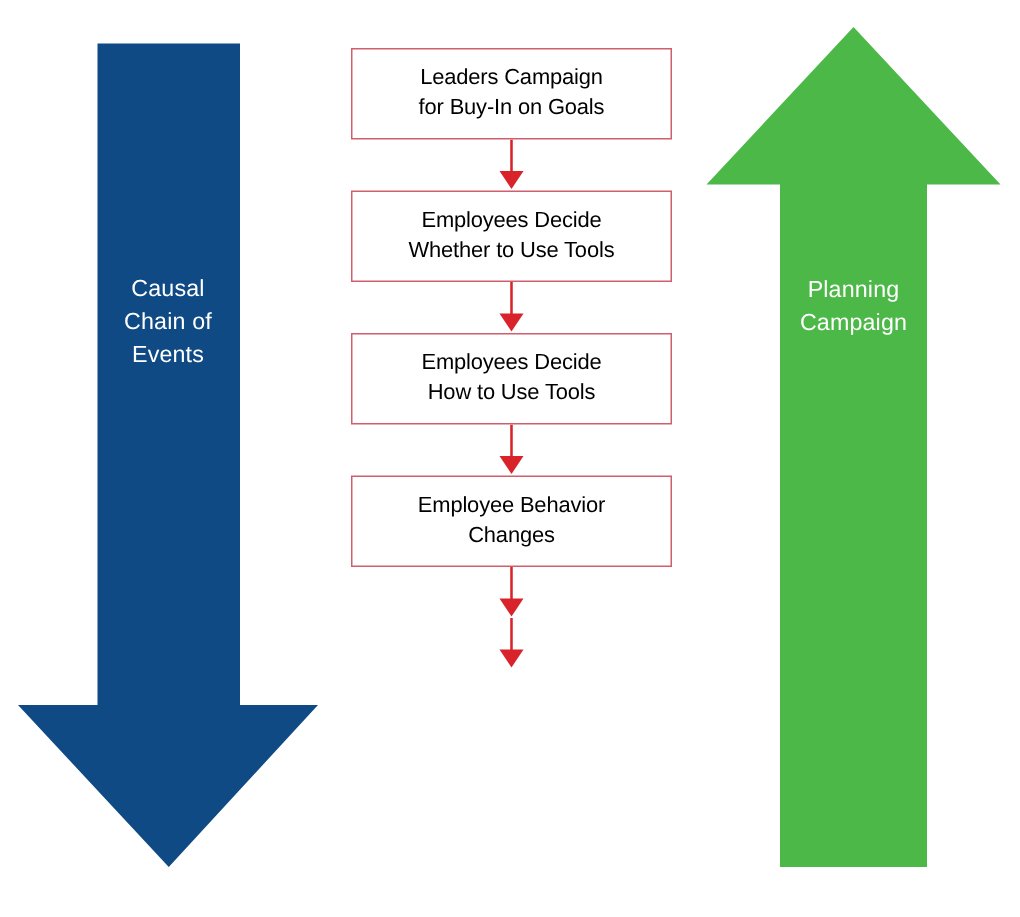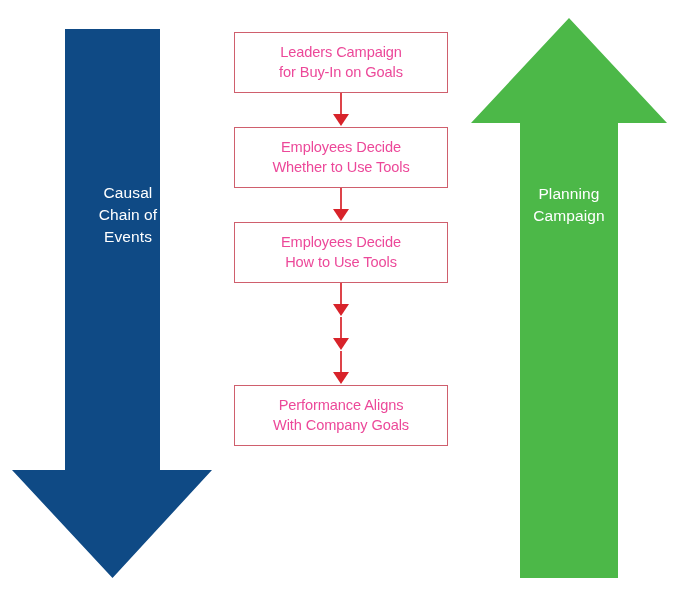--- a/index.html
+++ b/index.html
@@ -32,21 +32,21 @@
     text-align: center;
     color: #ffffff;
     font-size: 15.5px;
     line-height: 1.42;
     font-family: "Liberation Sans", sans-serif;
     letter-spacing: 0.1px;
     white-space: pre-line;
     pointer-events: none;
   }
   #causal-label {
-    left: 78px;
+    left: 62px;
     top: 182px;
     width: 100px;
   }
   #planning-label {
     left: 517px;
     top: 183px;
     width: 104px;
   }
 
   
@@ -66,21 +66,21 @@
     border: 1.6px solid #cf5f6d;
     background: #ffffff;
     display: flex;
     align-items: center;
     justify-content: center;
     text-align: center;
   }
   .flow-box-label {
     font-size: 14.6px;
     line-height: 1.32;
-    color: #ec4899;
+    color: #000000;
     font-family: "Liberation Sans", sans-serif;
     white-space: pre-line;
     letter-spacing: -0.1px;
   }
   .flow-connector {
     width: 214px;
     height: 34px;
     position: relative;
   }
   .flow-connector svg {
@@ -144,35 +144,35 @@
 How to Use Tools</span>
       </div>
     </div>
     <div class="flow-connector">
       <svg width="22" height="34" viewBox="0 0 22 34" aria-hidden="true">
         <line x1="11" y1="0" x2="11" y2="22" stroke="#d8232a" stroke-width="1.7"></line>
         <polygon points="3,21 19,21 11,33" fill="#d8232a"></polygon>
       </svg>
     </div>
 
+    <div class="flow-step">
+      <div class="flow-box">
+        <span class="flow-box-label">Employee Behavior
+Changes</span>
+      </div>
+    </div>
     <div class="flow-connector">
       <svg width="22" height="34" viewBox="0 0 22 34" aria-hidden="true">
         <line x1="11" y1="0" x2="11" y2="22" stroke="#d8232a" stroke-width="1.7"></line>
         <polygon points="3,21 19,21 11,33" fill="#d8232a"></polygon>
       </svg>
     </div>
 
     <div class="flow-connector">
       <svg width="22" height="34" viewBox="0 0 22 34" aria-hidden="true">
         <line x1="11" y1="0" x2="11" y2="22" stroke="#d8232a" stroke-width="1.7"></line>
         <polygon points="3,21 19,21 11,33" fill="#d8232a"></polygon>
       </svg>
     </div>
 
-    <div class="flow-step">
-      <div class="flow-box">
-        <span class="flow-box-label">Performance Aligns
-With Company Goals</span>
-      </div>
-    </div>
 
   </div>
 </div>
 
 </body></html>

